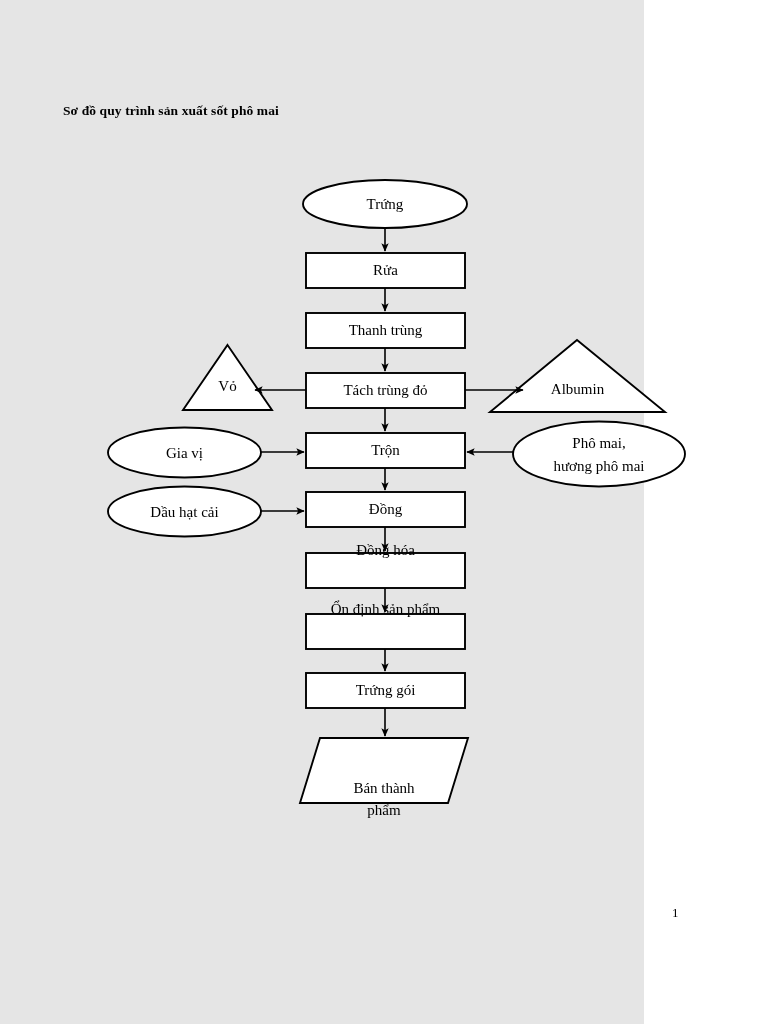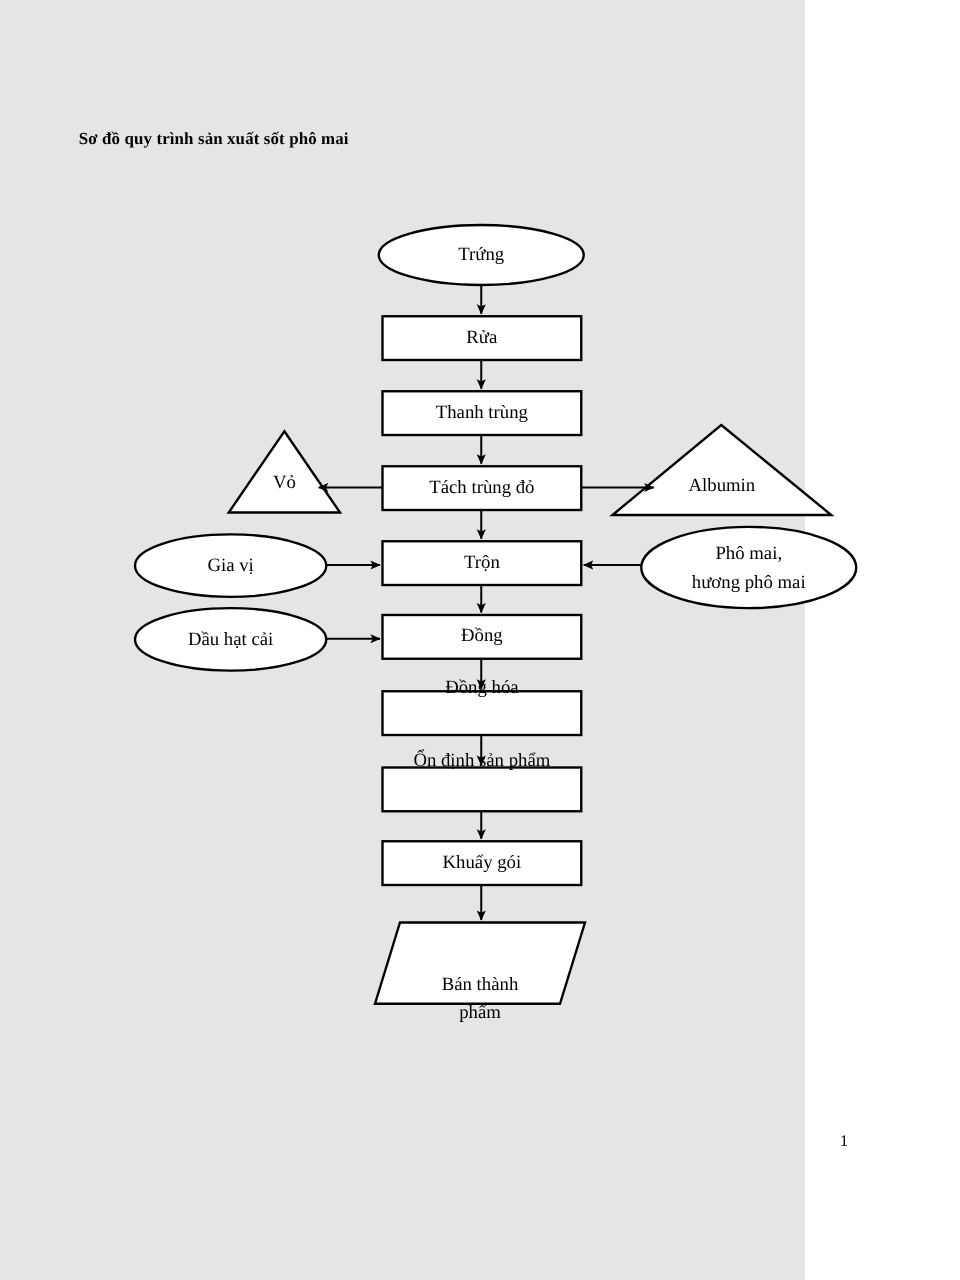--- a/index.html
+++ b/index.html
@@ -199,21 +199,21 @@
     <div class="node-label lbl-tron">Trộn</div>
 
     <div class="node-label lbl-dauhatcai">Dầu hạt cải</div>
 
     <div class="node-label lbl-khuay">Đồng</div>
 
     <div class="node-label lbl-donghoa">Đồng hóa</div>
 
     <div class="node-label lbl-ondinh">Ổn định sản phẩm</div>
 
-    <div class="node-label lbl-donggoi">Khuấy gói</div>
+    <div class="node-label lbl-donggoi">Trứng gói</div>
 
     <div class="node-label lbl-banthanhpham">Bán thành
 phẩm</div>
 
   </div>
 
   <div class="page-number">1</div>
 
 </div>
 

